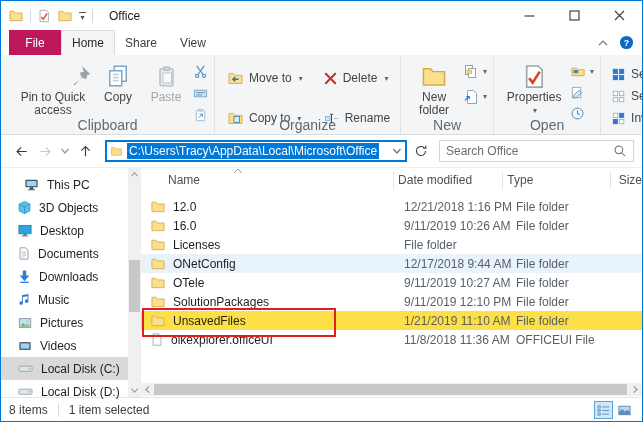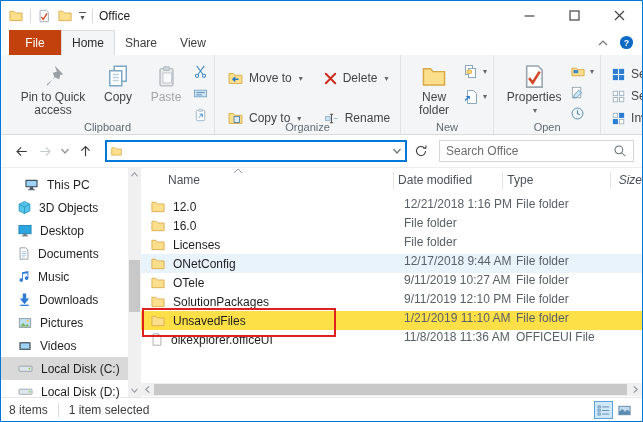--- a/index.html
+++ b/index.html
@@ -7,35 +7,35 @@
   svg{display:block;}
   .icon{display:inline-flex;align-items:center;justify-content:center;flex:0 0 auto;}
 
   
   .titlebar{height:29px;display:flex;align-items:center;background:#fff;}
   .titlebar .win-icon{margin-left:7px;}
   .tb-sep{width:1px;height:14px;background:#d9d9d9;margin:0 6px;}
   .qat{display:flex;align-items:center;gap:6px;}
   .qat-caret{font-size:8px;color:#555;line-height:5px;text-align:center;}
   .qat-caret .bar{display:block;width:7px;height:1px;background:#555;margin:0 auto 2px;}
-  .title-text{margin-left:0;color:#1a1a1a;}
+  .title-text{margin-left:10px;color:#1a1a1a;}
   .win-controls{margin-left:auto;display:flex;height:100%;}
   .win-btn{width:45px;height:100%;display:flex;align-items:center;justify-content:center;}
 
   
   .tabrow{height:25px;background:#fff;display:flex;align-items:stretch;position:relative;}
   .tab{display:flex;align-items:center;justify-content:center;width:52px;cursor:default;}
-  .tab-file{background:#c2410c;color:#fff;margin-left:8px;}
+  .tab-file{background:#be185d;color:#fff;margin-left:8px;}
   .tab-selected{background:#f4f5f6;border:1px solid #dadbdc;border-bottom:none;color:#2b2b2b;}
   .tabrow-right{position:absolute;right:8px;top:0;height:100%;display:flex;align-items:center;gap:10px;}
 
   
   .ribbon{height:79px;background:#f4f5f6;border-bottom:1px solid #dadbdc;display:flex;align-items:stretch;}
   .rgroup{position:relative;display:flex;align-items:flex-start;padding:5px 6px 14px 6px;border-right:1px solid #e2e3e5;}
-  .rgroup-label{position:absolute;bottom:1px;left:0;right:0;text-align:center;color:#606a74;font-size:11px;}
+  .rgroup-label{position:absolute;bottom:1px;left:0;right:0;text-align:center;color:#606a74;font-size:14px;}
   .bigbtn{display:flex;flex-direction:column;align-items:center;text-align:center;padding:1px 3px;line-height:13px;color:#444;}
   .bigbtn .icon{height:30px;display:flex;align-items:center;}
   .bigbtn.disabled{color:#a6a6a6;}
   .minicol{display:flex;flex-direction:column;justify-content:flex-start;gap:3px;margin-left:2px;padding-top:2px;}
   .minibtn{display:flex;align-items:center;gap:2px;height:19px;}
   .caret{font-size:8px;color:#666;margin-left:2px;}
   .smallgrid{display:grid;grid-template-columns:auto auto;column-gap:14px;row-gap:12px;padding-top:8px;gap:20px;}
   .smallbtn{display:flex;align-items:center;gap:5px;height:20px;color:#444;white-space:nowrap;}
   .stack{display:flex;flex-direction:column;gap:2px;padding-top:4px;}
 
@@ -62,24 +62,24 @@
   .vs-arrow{height:13px;display:flex;align-items:center;justify-content:center;}
   .vs-arrow.bottom{margin-top:auto;}
 
   
   .filelist{flex:1;position:relative;overflow:hidden;}
   .lheader{display:flex;align-items:center;height:25px;padding-left:9px;color:#4a5056;position:relative;}
   .hcell{box-sizing:border-box;border-right:1px solid #e3e3e5;padding-left:4px;height:17px;line-height:17px;}
   .hcell.name{width:250px;padding-left:18px;}
   .hcell.date{width:112px;}
   .hcell.type{width:110px;}
-  .hcell.size{flex:1;border-right:none;padding-left:8px;font-style:italic;}
+  .hcell.size{flex:1;border-right:none;padding-left:8px;}
   .sortmark{position:absolute;left:92px;top:0px;}
   .rows{padding-top:4px;}
-  .frow{height:19px;display:flex;padding-left:9px;}
+  .frow{height:19px;display:flex;align-items:center;padding-left:9px;}
   .frow.hover{background:#e9f3fb;}
   .frow.selected{background:#fde047;}
   .fcell{white-space:nowrap;overflow:hidden;}
   .fcell.name{width:250px;display:flex;align-items:center;gap:7px;color:#1e1e1e;box-sizing:border-box;}
   .fcell.date{width:112px;color:#595f66;box-sizing:border-box;padding-left:4px;}
   .fcell.type{width:110px;color:#595f66;box-sizing:border-box;padding-left:4px;}
   .red-annotation{position:absolute;left:1px;top:140px;width:194px;height:29px;border:2px solid #e0201d;box-sizing:border-box;pointer-events:none;}
   .hscroll{position:absolute;left:0;right:0;bottom:1px;height:13px;background:#f0f0f0;}
   .hs-arrow{position:absolute;top:0;width:13px;height:13px;display:flex;align-items:center;justify-content:center;}
   .hs-arrow.left{left:0;}
@@ -156,21 +156,21 @@
             <circle cx="8" cy="8" r="7" fill="#0c6ac4"></circle>
             <text x="8" y="11.6" font-size="9.5" fill="#fff" text-anchor="middle" font-family="Liberation Sans,sans-serif" font-weight="bold">?</text>
           </svg>
         </span>
     </div>
   </div>
 
   <div class="ribbon">
 
     <div class="rgroup" style="padding-left:10px;">
-      <div class="bigbtn" style="width:78px;">
+      <div class="bigbtn" style="width:78px;align-items:flex-end;">
         <span class="icon">
             <svg width="24" height="24" viewBox="0 0 16 16">
               <path d="M9.2 1.2l5.6 5.6-2 .6-.6 2.7-3.3-1.2-4.5 5.4-.7-.7 5.4-4.5L7.9 5.8l2.7-.6z" fill="#9aa0a6"></path>
             </svg>
           </span>
         <span>Pin to Quick access</span>
       </div>
       <div class="bigbtn" style="width:40px;">
         <span class="icon">
             <svg width="24" height="26" viewBox="0 0 16 16">
@@ -402,20 +402,21 @@
         <svg width="15" height="16" viewBox="0 0 20 20">
           <path d="M10 17V4M4.5 9.5L10 4l5.5 5.5" stroke="#3b3b3b" stroke-width="1.5" fill="none"></path>
         </svg>
       </span>
     <span class="addressbox">
       <span class="icon">
           <svg width="13" height="12" viewBox="0 0 16 16">
             <path d="M1.5 3.5h4.3l1.6 1.8h7.1v8.2H1.5z" fill="#fbdf8c" stroke="#d9a948" stroke-width="0.9"></path>
           </svg>
         </span>
+      <span class="addr-text">C:\Users\Tracy\AppData\Local\Microsoft\Office</span>
       <span class="addr-spacer"></span>
       <span class="icon">
           <svg width="10" height="8" viewBox="0 0 10 8">
             <path d="M1.5 2l3.5 4 3.5-4" stroke="#6d7378" stroke-width="1.2" fill="none"></path>
           </svg>
         </span>
     </span>
     <span class="refreshbtn">
         <svg width="14" height="14" viewBox="0 0 16 16">
           <path d="M13.2 8a5.2 5.2 0 1 1-1.7-3.85" fill="none" stroke="#3b3b3b" stroke-width="1.2"></path>
@@ -469,34 +470,34 @@
           <span class="icon">
             <svg width="14" height="15" viewBox="0 0 16 16">
               <path d="M3.5 1.5h6.5l2.5 2.5v10.5H3.5z" fill="#fff" stroke="#8a97a0"></path>
               <path d="M5.5 6h5M5.5 8h5M5.5 10h5M5.5 12h3.5" stroke="#9fc1dd" stroke-width="0.9"></path>
             </svg>
           </span>
           <span>Documents</span>
         </div>
         <div class="side-item lvl1">
           <span class="icon">
-            <svg width="14" height="15" viewBox="0 0 16 16">
-              <path d="M5.8 3.2L13 1.8v8.1a2 2 0 1 1-1-1.7V4.2l-5.2 1v6.9a2 2 0 1 1-1-1.7z" fill="#2e7bd6"></path>
-            </svg>
-          </span>
-          <span>Music</span>
-        </div>
-        <div class="side-item lvl1">
-          <span class="icon">
             <svg width="15" height="15" viewBox="0 0 16 16">
               <path d="M6.2 1.5h3.6V7h3.2L8 13 3 7h3.2z" fill="#2e7bd6"></path>
               <path d="M3.5 14.2h9" stroke="#2e7bd6" stroke-width="1.4"></path>
             </svg>
           </span>
           <span>Downloads</span>
+        </div>
+        <div class="side-item lvl1">
+          <span class="icon">
+            <svg width="14" height="15" viewBox="0 0 16 16">
+              <path d="M5.8 3.2L13 1.8v8.1a2 2 0 1 1-1-1.7V4.2l-5.2 1v6.9a2 2 0 1 1-1-1.7z" fill="#2e7bd6"></path>
+            </svg>
+          </span>
+          <span>Music</span>
         </div>
         <div class="side-item lvl1">
           <span class="icon">
             <svg width="16" height="14" viewBox="0 0 16 16">
               <rect x="1.5" y="3" width="13" height="10" fill="#bfe0f2" stroke="#8a97a0"></rect>
               <path d="M2.5 12l3.4-4.2 2.8 3.2 1.8-2 3 3z" fill="#7cb45f"></path>
               <circle cx="11" cy="5.8" r="1.2" fill="#f5c242"></circle>
             </svg>
           </span>
           <span>Pictures</span>
@@ -572,20 +573,21 @@
           </div>
           <div class="frow">
             <span class="fcell name">
               <span class="icon">
                 <svg width="16" height="15" viewBox="0 0 16 16">
                   <path d="M1.5 3.5h4.3l1.6 1.8h7.1v8.2H1.5z" fill="#fbdf8c" stroke="#d9a948" stroke-width="0.9"></path>
                 </svg>
               </span>
               <span>16.0</span>
             </span>
+            <span class="fcell date">9/11/2019 10:26 AM</span>
             <span class="fcell type">File folder</span>
           </div>
           <div class="frow">
             <span class="fcell name">
               <span class="icon">
                 <svg width="16" height="15" viewBox="0 0 16 16">
                   <path d="M1.5 3.5h4.3l1.6 1.8h7.1v8.2H1.5z" fill="#fbdf8c" stroke="#d9a948" stroke-width="0.9"></path>
                 </svg>
               </span>
               <span>Licenses</span>

